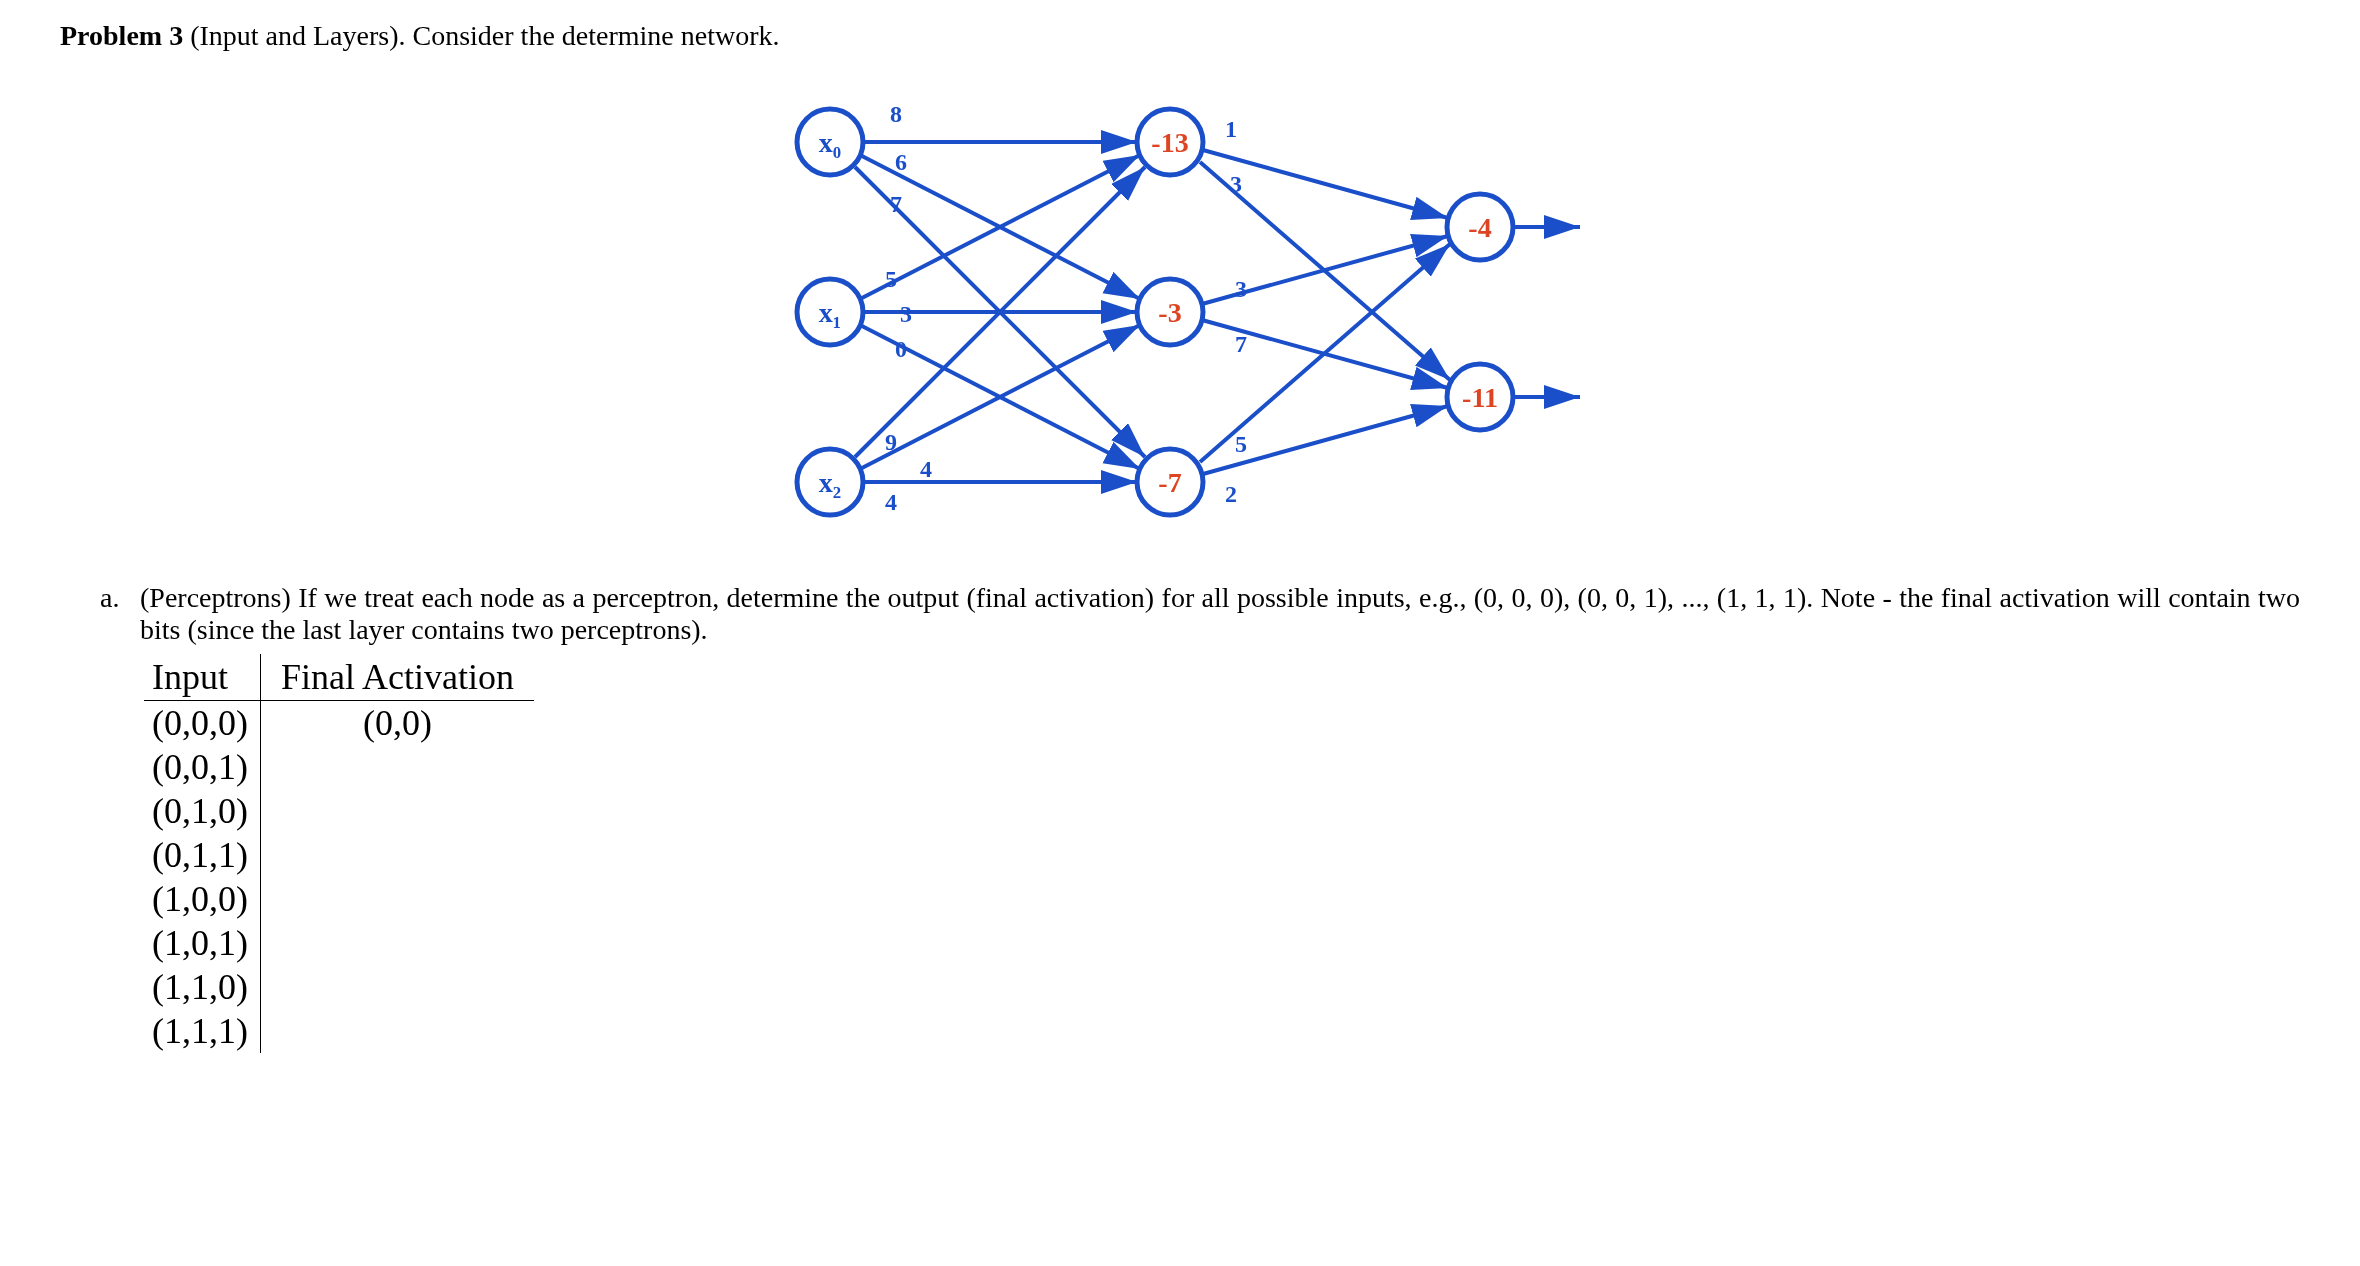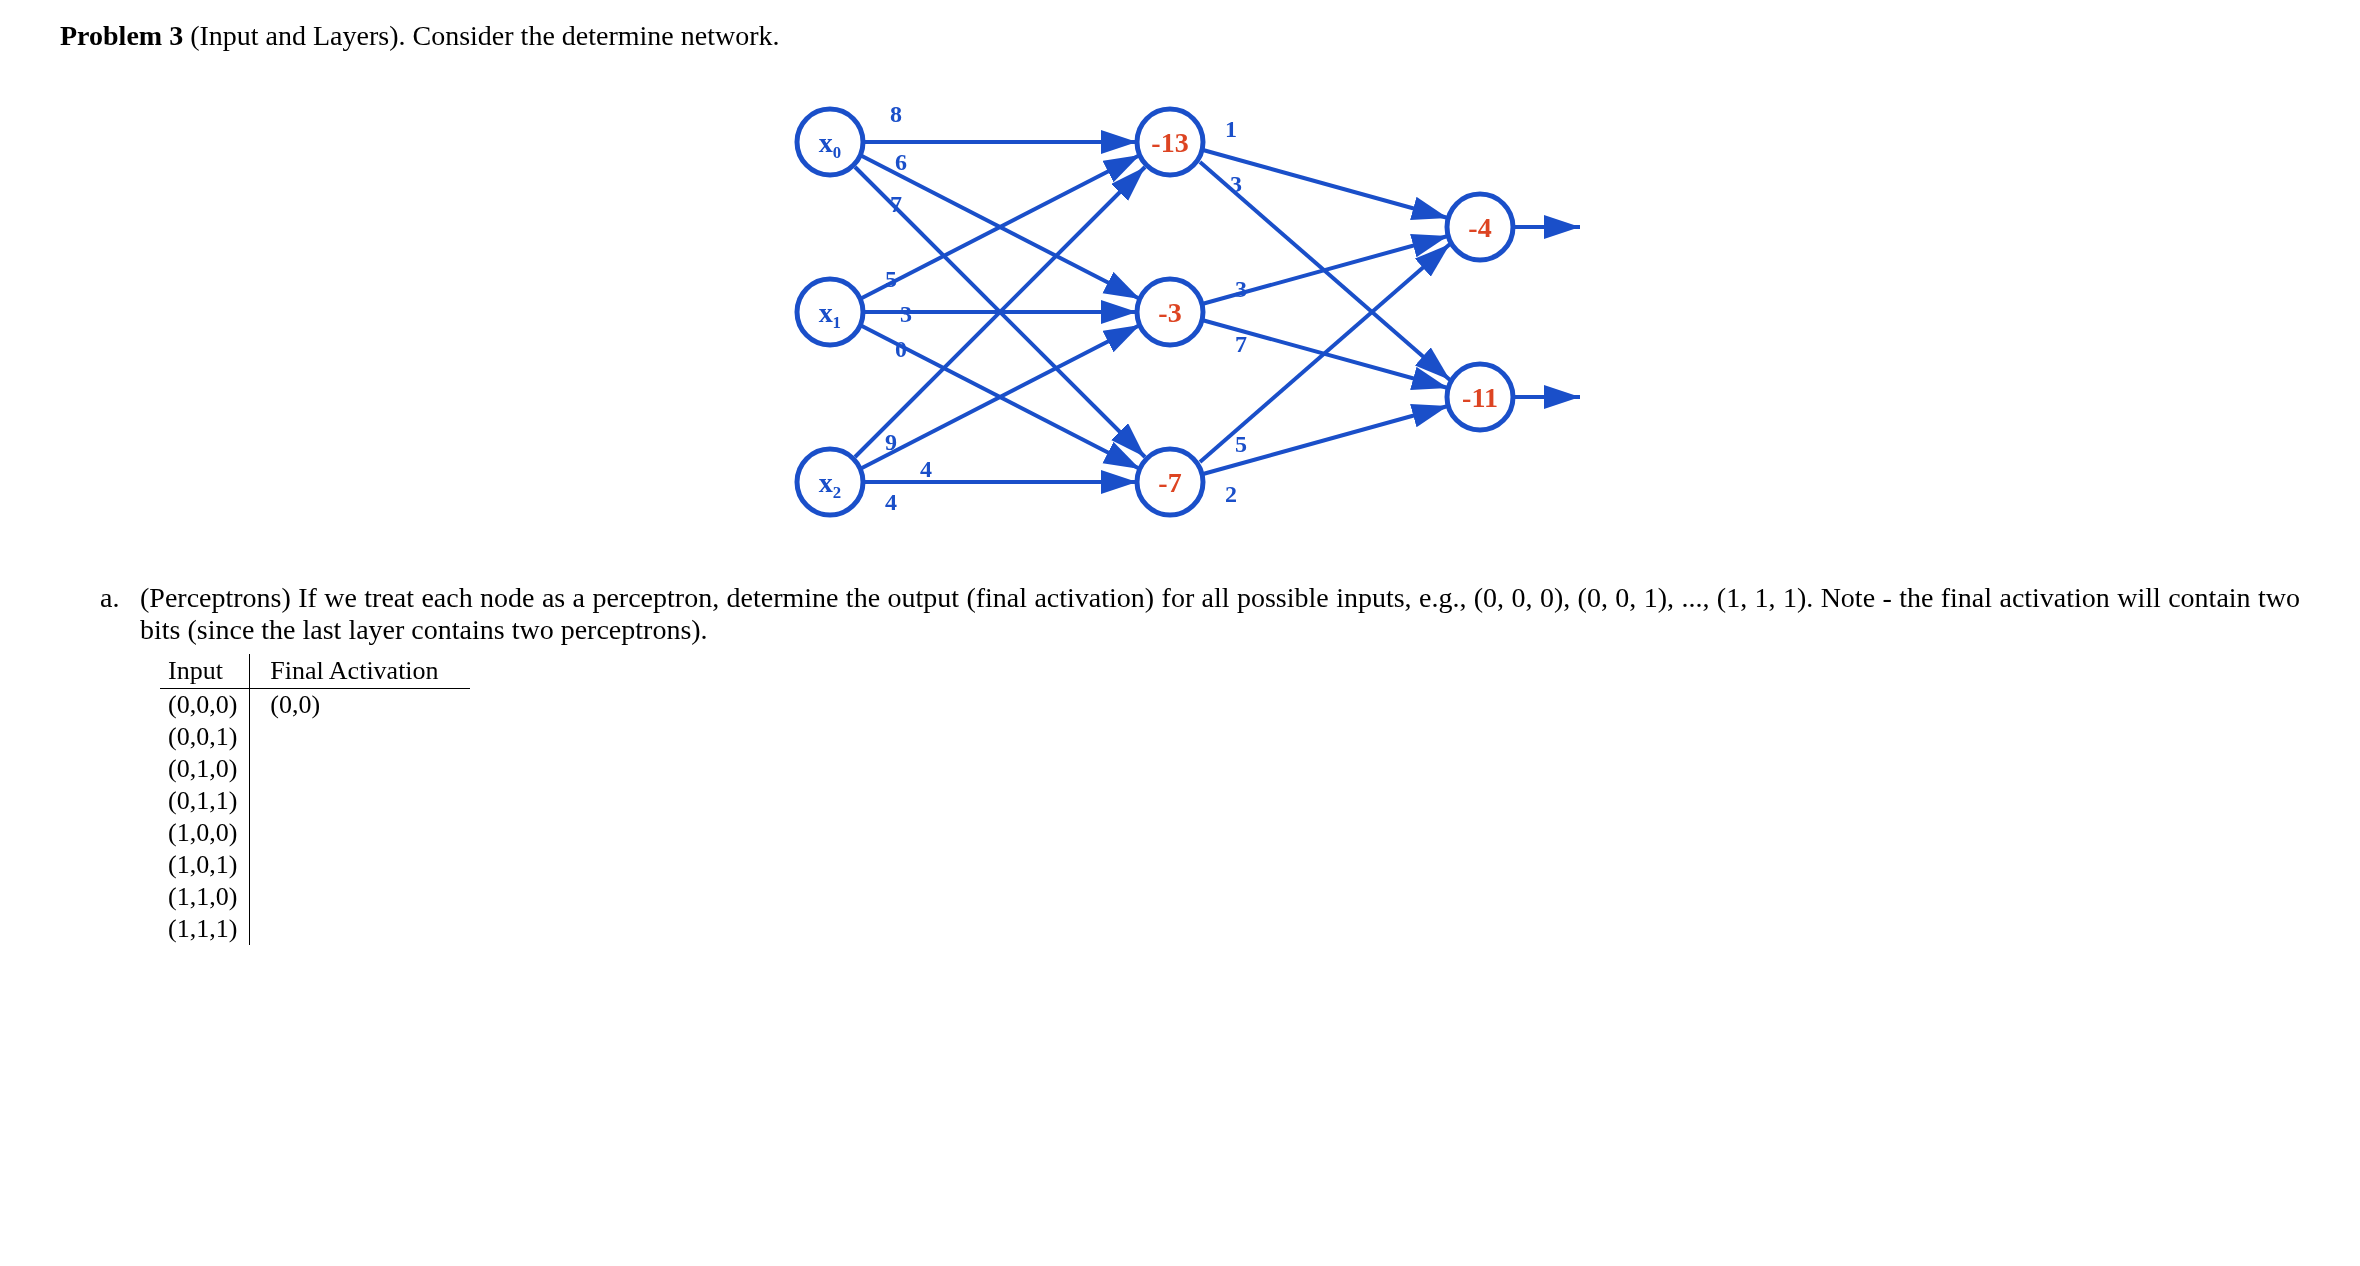--- a/index.html
+++ b/index.html
@@ -40,33 +40,33 @@
       align-items: flex-start;
     }
     .part-letter {
       width: 40px;
       flex-shrink: 0;
     }
     .part-text {
       flex: 1;
     }
     .truth-table {
-      margin-left: 60px;
+      margin-left: 44px;
       margin-top: 8px;
       border-collapse: collapse;
       font-family: "Times New Roman", Times, serif;
-      font-size: 26px;
+      font-size: 36px;
     }
     .truth-table th {
       font-weight: normal;
       padding: 2px 20px;
     }
     .truth-table td {
       padding: 1px 20px;
-      text-align: left;
+      text-align: center;
     }
     .truth-table th:first-child,
     .truth-table td:first-child {
       border-right: 1.5px solid #000;
       text-align: left;
       padding-left: 8px;
       padding-right: 12px;
     }
     .truth-table thead tr {
       border-bottom: 1.5px solid #000;

